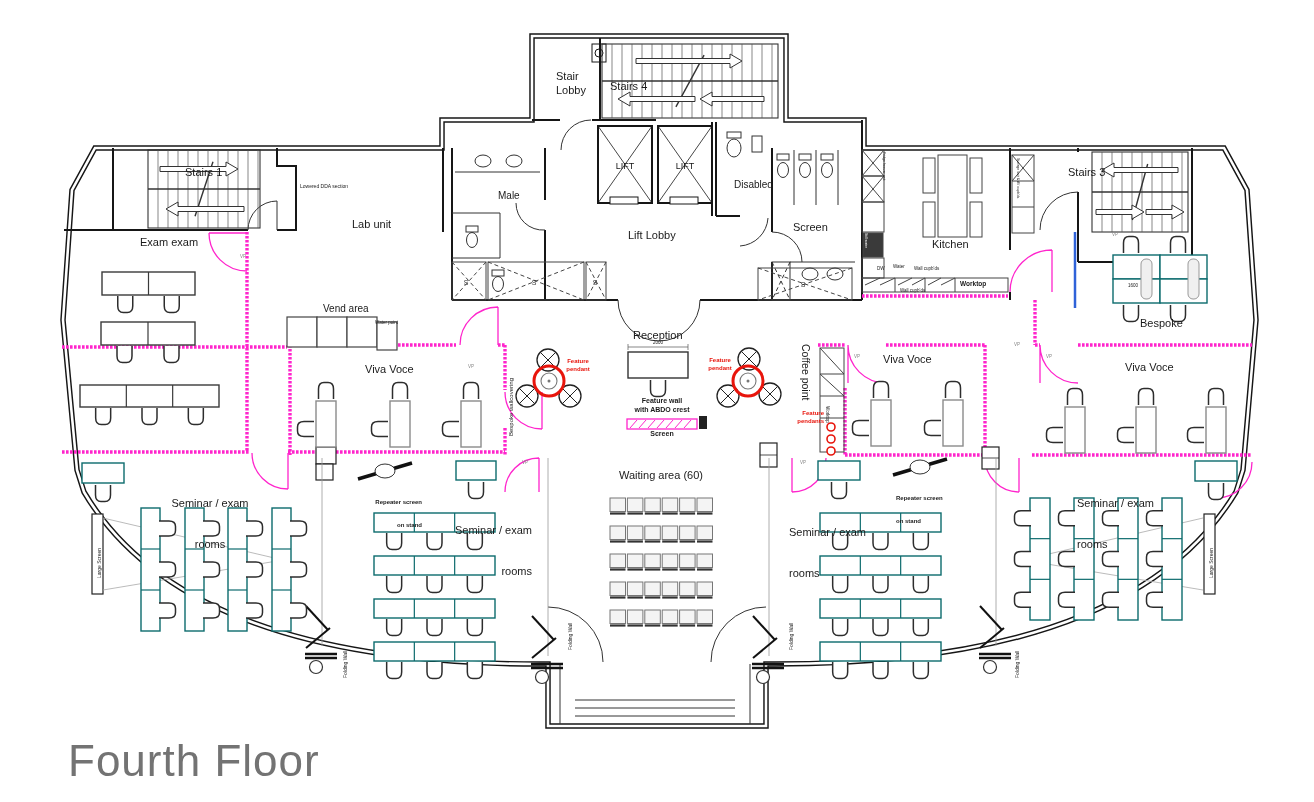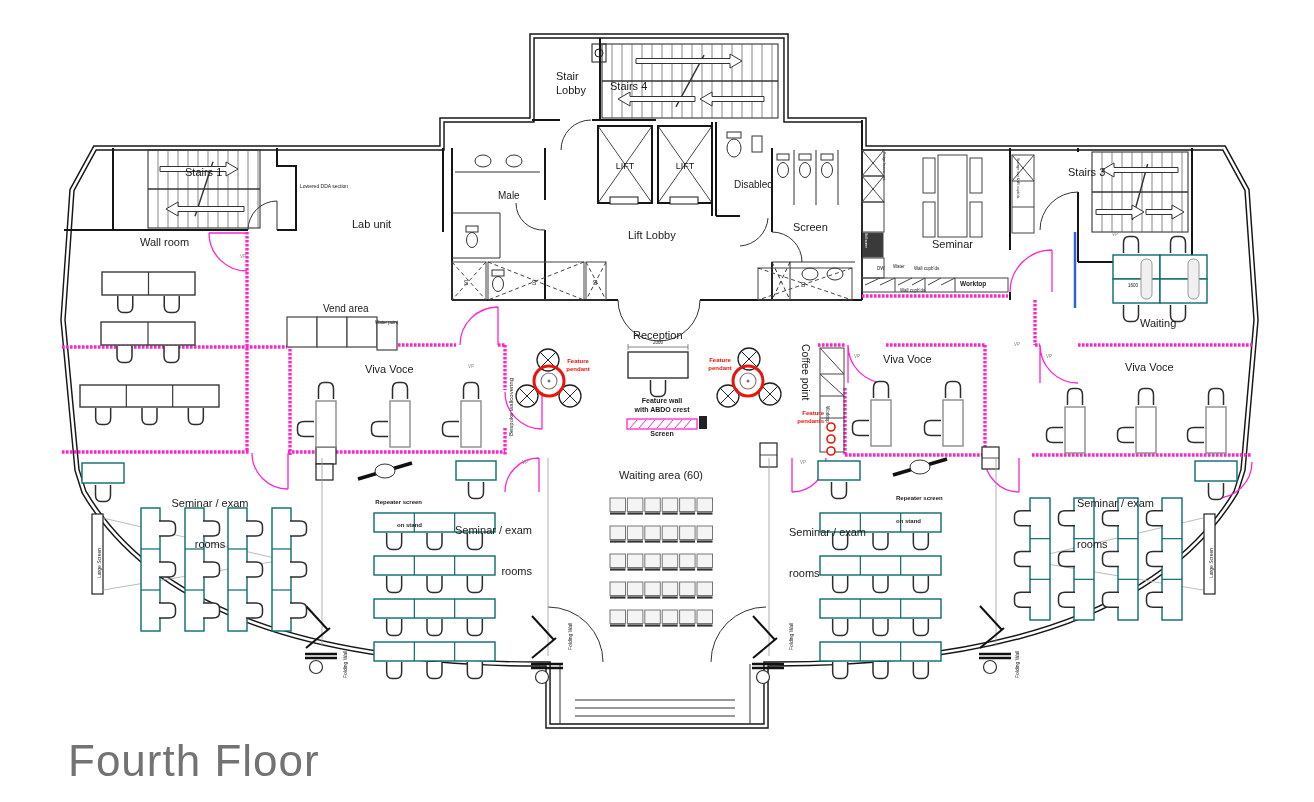--- a/index.html
+++ b/index.html
@@ -611,31 +611,31 @@
     <text x="854" y="358">VP</text>
     <text x="1046" y="358">VP</text>
     <text x="1112" y="236">VP</text>
     <text x="1014" y="346">VP</text>
   </g>
 </svg>
 
 <div class="lbl l11" style="left:185px;top:166px;">Stairs 1</div>
 <div class="lbl l11 wrap" style="left:556px;top:70px;width:42px;">Stair Lobby</div>
 <div class="lbl l11" style="left:610px;top:80px;">Stairs 4</div>
-<div class="lbl l11" style="left:140px;top:236px;">Wall room</div>
+<div class="lbl l11" style="left:140px;top:236px;">Exam exam</div>
 <div class="lbl l5" style="left:300px;top:183px;">Lowered DDA section</div>
 <div class="lbl l11" style="left:352px;top:218px;">Lab unit</div>
 <div class="lbl l10" style="left:486px;top:190px;">Male</div>
 <div class="lbl l10" style="left:722px;top:179px;">Disabled</div>
 <div class="lbl l11" style="left:628px;top:229px;">Lift Lobby</div>
 <div class="lbl l11" style="left:793px;top:221px;">Screen</div>
-<div class="lbl l11" style="left:932px;top:238px;">Seminar</div>
+<div class="lbl l11" style="left:932px;top:238px;">Kitchen</div>
 <div class="lbl" style="left:960px;top:280px;font-size:6.5px;font-weight:bold;">Worktop</div>
 <div class="lbl l11" style="left:1068px;top:166px;">Stairs 3</div>
-<div class="lbl l11" style="left:1140px;top:317px;">Waiting</div>
+<div class="lbl l11" style="left:1140px;top:317px;">Bespoke</div>
 <div class="lbl l4" style="left:1128px;top:283px;">1600</div>
 <div class="lbl l10" style="left:311px;top:303px;text-align:center;">Vend area</div>
 <div class="lbl l4 ctr wrap" style="left:374px;top:320px;width:25px;">Water point</div>
 <div class="lbl l11" style="left:633px;top:329px;">Reception</div>
 <div class="lbl l4 ctr" style="left:648px;top:340px;width:20px;">2000</div>
 <div class="lbl l11" style="left:365px;top:363px;">Viva Voce</div>
 <div class="lbl l11" style="left:883px;top:353px;">Viva Voce</div>
 <div class="lbl l11" style="left:1125px;top:361px;">Viva Voce</div>
 <div class="lbl l6 rotccw" style="left:508px;top:436px;">Bespoke wallcovering</div>
 <div class="lbl rotcw" style="left:812px;top:344px;font-size:10.5px;">Coffee point</div>

